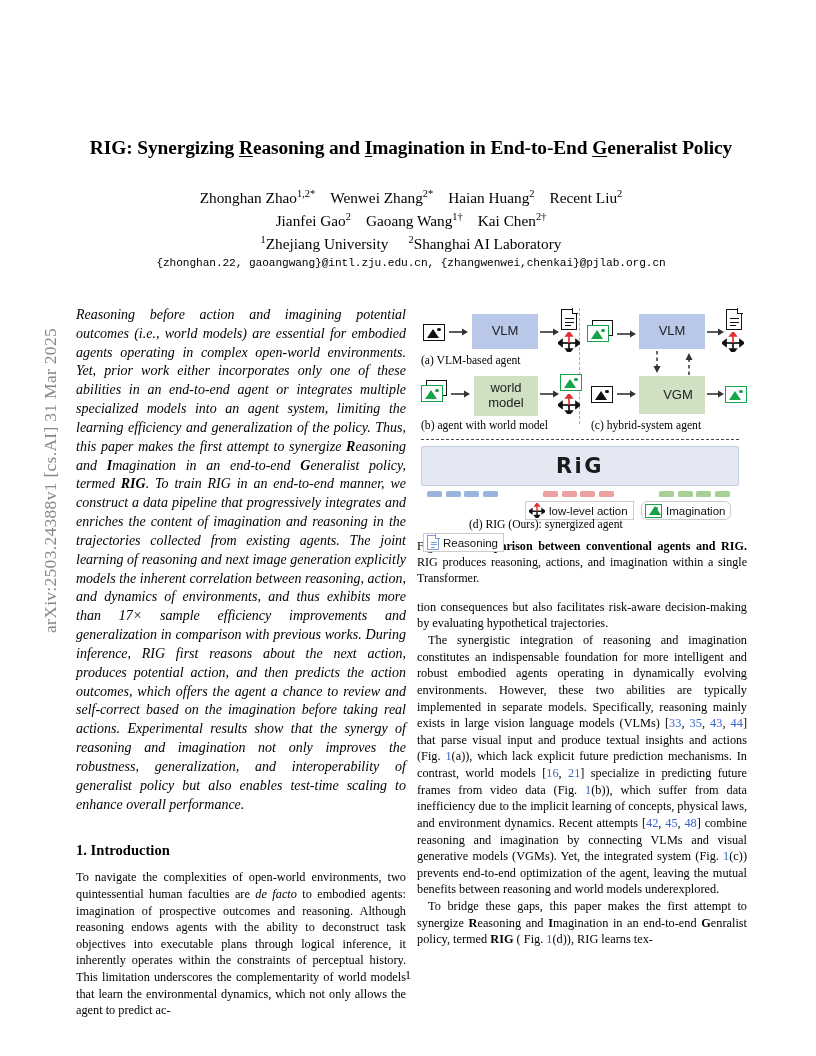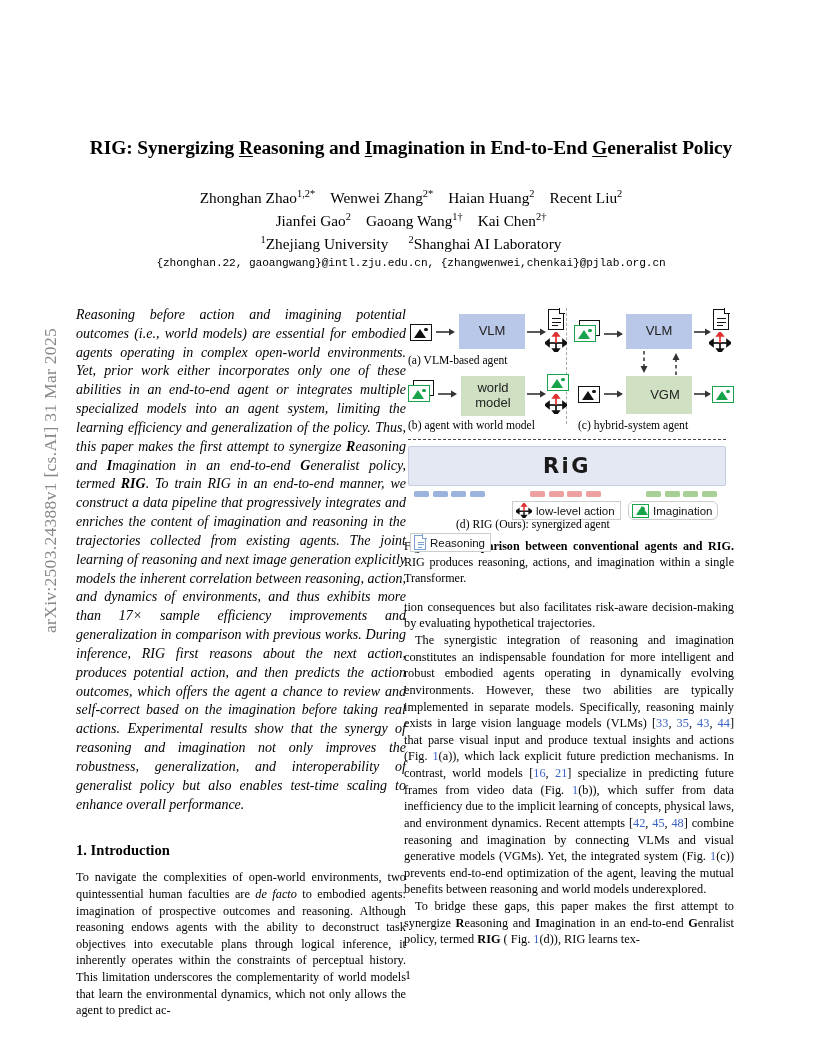--- a/index.html
+++ b/index.html
@@ -68,21 +68,21 @@
     left: 66px; top: 257px; width: 690px;
     text-align: center;
     font-family: "Liberation Mono", "DejaVu Sans Mono", monospace;
     font-size: 11.2px;
     letter-spacing: -0.1px;
   }
 
   
   .col { position: absolute; width: 330px; }
   #col-left  { left: 76px;  top: 306px; }
-  #col-right { left: 404px; top: 306px; }
+  #col-right { left: 417px; top: 306px; }
 
   #abstract-head {
     text-align: center;
     font-size: 15.2px;
     font-weight: bold;
     margin: 0 0 11px 0;
   }
   #abstract-body {
     font-style: italic;
     font-size: 14px;

